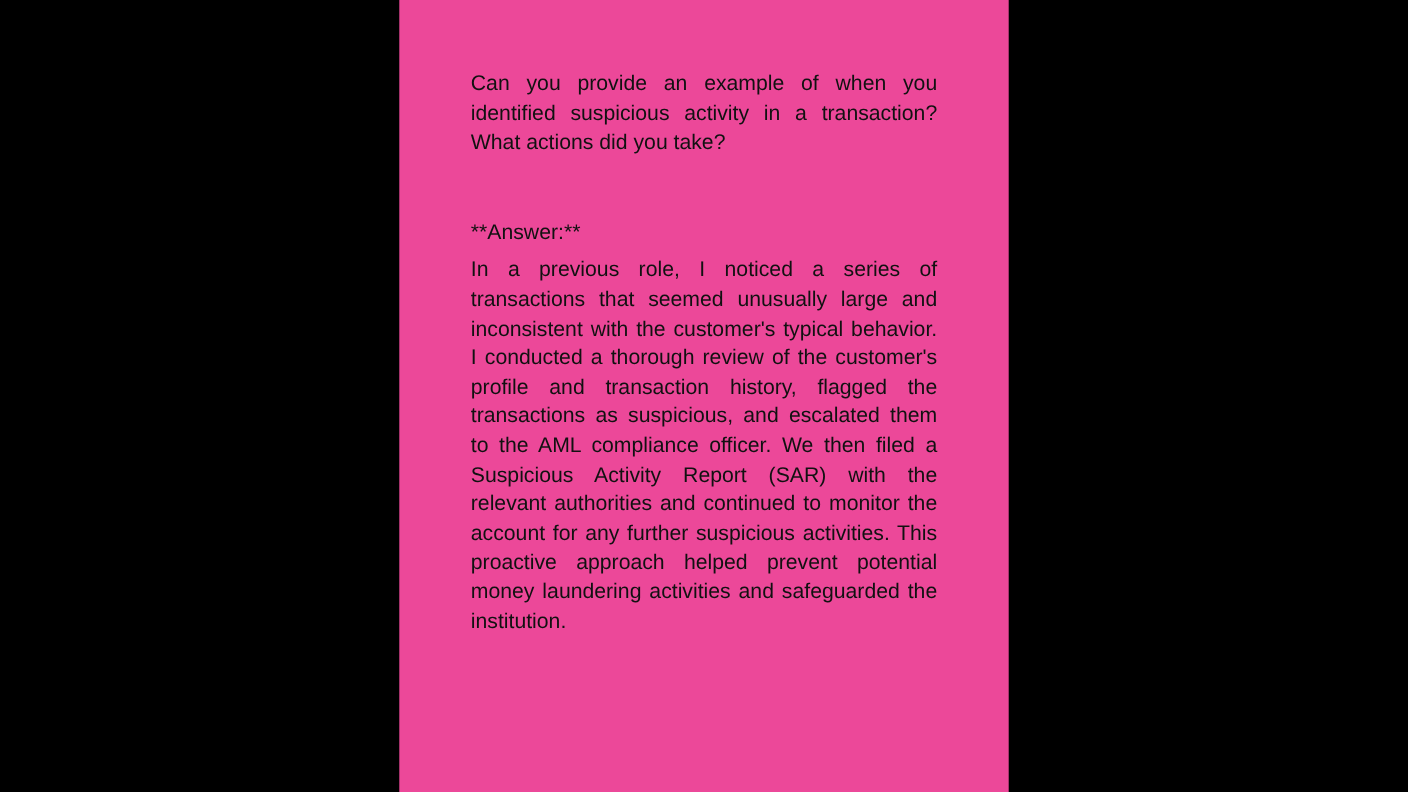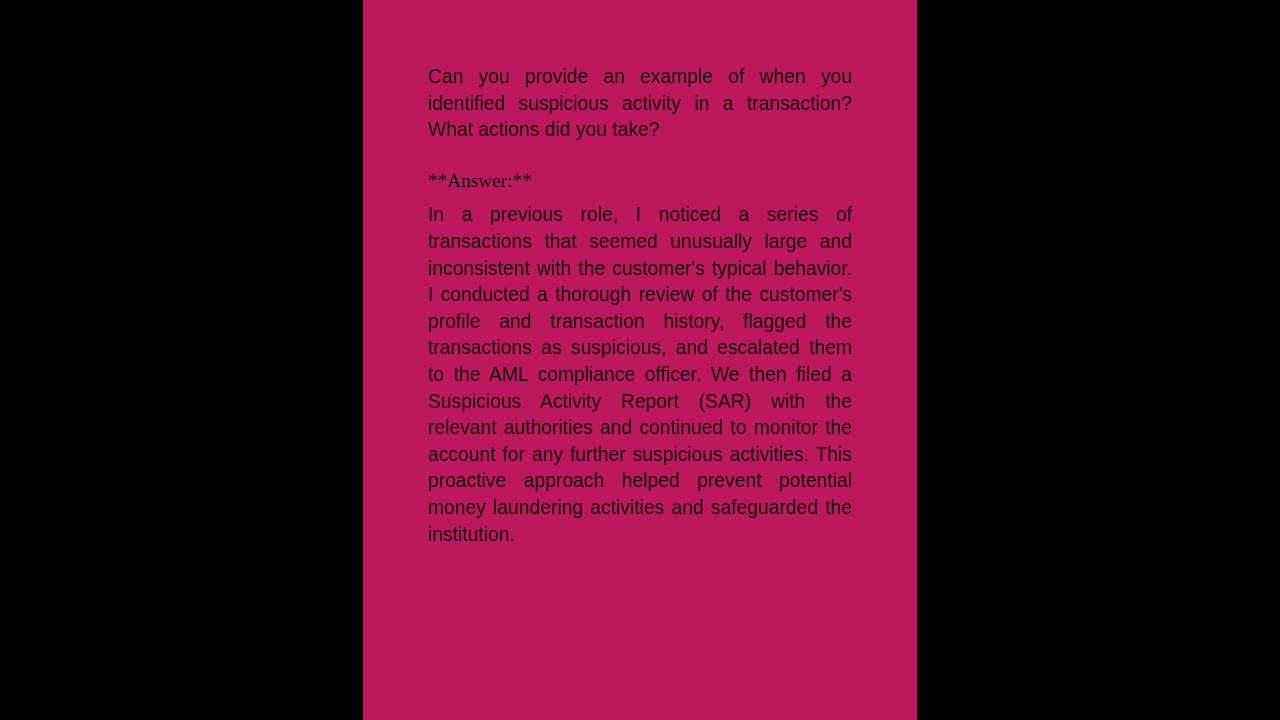--- a/index.html
+++ b/index.html
@@ -6,38 +6,37 @@
     body {
       width: 1280px; height: 720px; overflow: hidden;
       background: #000000;
       position: relative;
       font-family: "Liberation Sans", sans-serif;
     }
     .page {
       position: absolute;
       left: 363px; top: 0;
       width: 554px; height: 720px;
-      background: #be185d;
+      background: #ec4899;
     }
     .content {
       position: absolute;
       left: 65px; top: 64px;
       width: 424px;
       color: #111111;
       font-size: 19.3px;
       line-height: 26.6px;
     }
     .question, .answer-body {
       margin: 0;
       text-align: justify;
       text-align-last: left;
     }
     .answer-label {
-      margin: 24px 0 8px 0;
-      font-family: Liberation Serif, serif;
+      margin: 55px 0 8px 0;
     }
   </style>
 </head>
 <body>
 
 <div class="page">
   <div class="content">
     <p class="question">Can you provide an example of when you identified suspicious activity in a transaction? What actions did you take?</p>
     <div class="answer-label">**Answer:**</div>
     <p class="answer-body">In a previous role, I noticed a series of transactions that seemed unusually large and inconsistent with the customer's typical behavior. I conducted a thorough review of the customer's profile and transaction history, flagged the transactions as suspicious, and escalated them to the AML compliance officer. We then filed a Suspicious Activity Report (SAR) with the relevant authorities and continued to monitor the account for any further suspicious activities. This proactive approach helped prevent potential money laundering activities and safeguarded the institution.</p>

